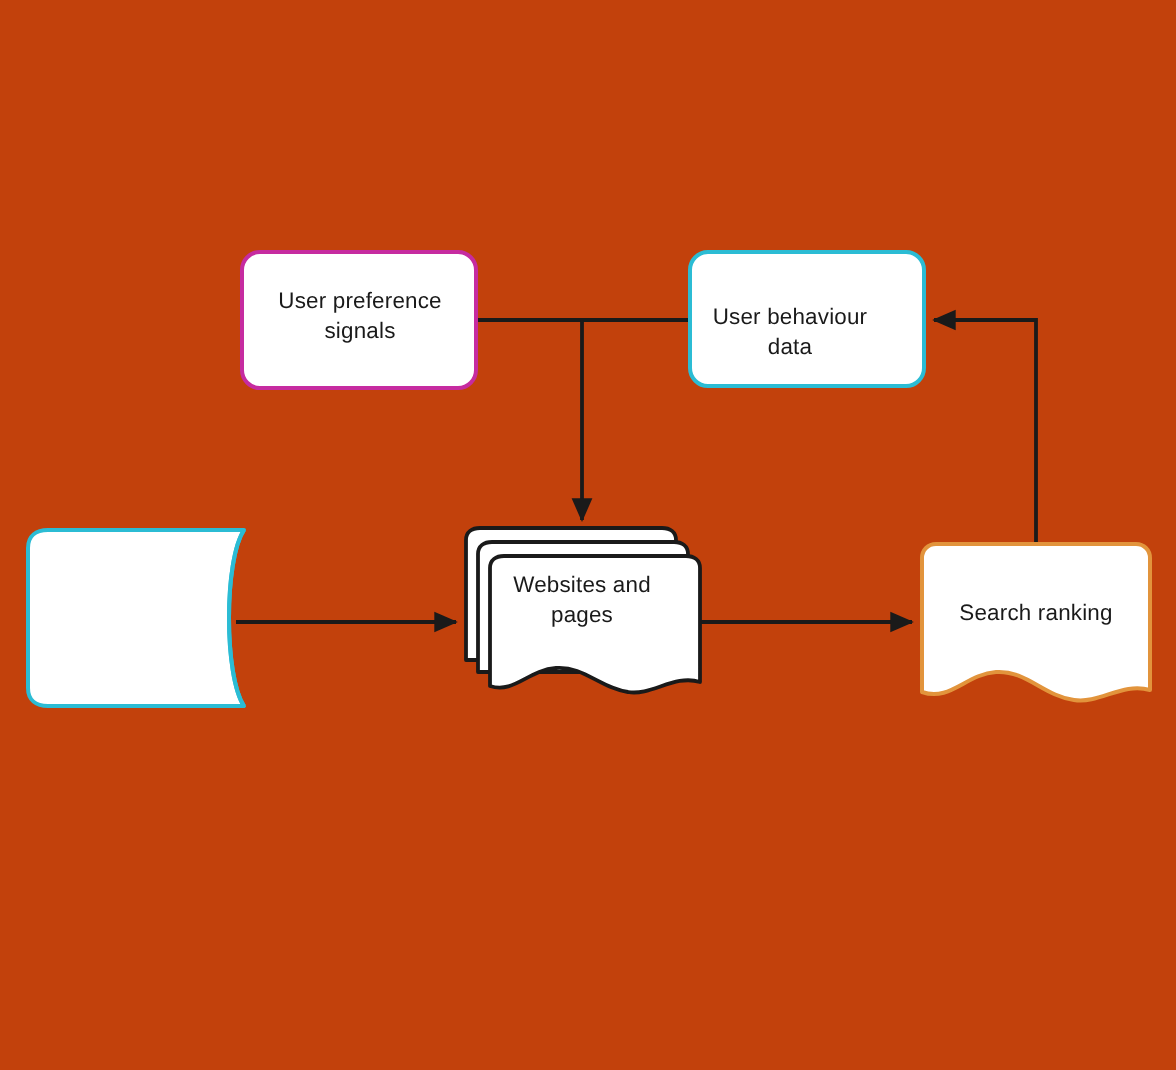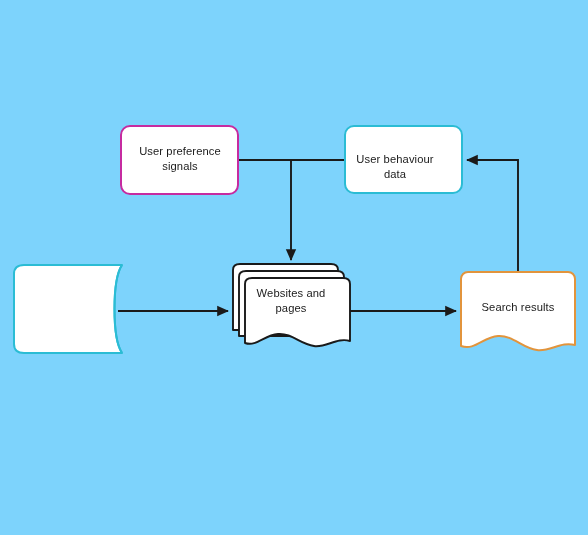--- a/index.html
+++ b/index.html
@@ -49,21 +49,21 @@
   #label-websites-and-pages {
     left: 243px; top: 286px; width: 96px;
   }
   #label-search-results {
     left: 464px; top: 300px; width: 108px;
   }
 </style>
 </head>
 <body>
 
-<div id="diagram-canvas" style="background: #7dd3fc;">
+<div id="diagram-canvas" style="background: #c2410c;">
 
   <svg id="diagram-svg" viewBox="0 0 588 535" xmlns="http://www.w3.org/2000/svg">
     <defs>
       <marker id="arrow-black" viewBox="0 0 10 10" refX="9.2" refY="5" markerWidth="6.2" markerHeight="6.2" orient="auto-start-reverse">
         <path d="M 0 0.6 L 10 5 L 0 9.4 z" fill="#1a1a1a"></path>
       </marker>
     </defs>
 
     <g>
 
@@ -133,15 +133,15 @@
 
   <div class="node-label" id="label-user-preference-signals">User preference
 signals</div>
 
   <div class="node-label" id="label-user-behaviour-data">User behaviour data</div>
 
 
   <div class="node-label" id="label-websites-and-pages">Websites and
 pages</div>
 
-  <div class="node-label" id="label-search-results">Search results</div>
+  <div class="node-label" id="label-search-results">Search ranking</div>
 
 </div>
 
 </body></html>

